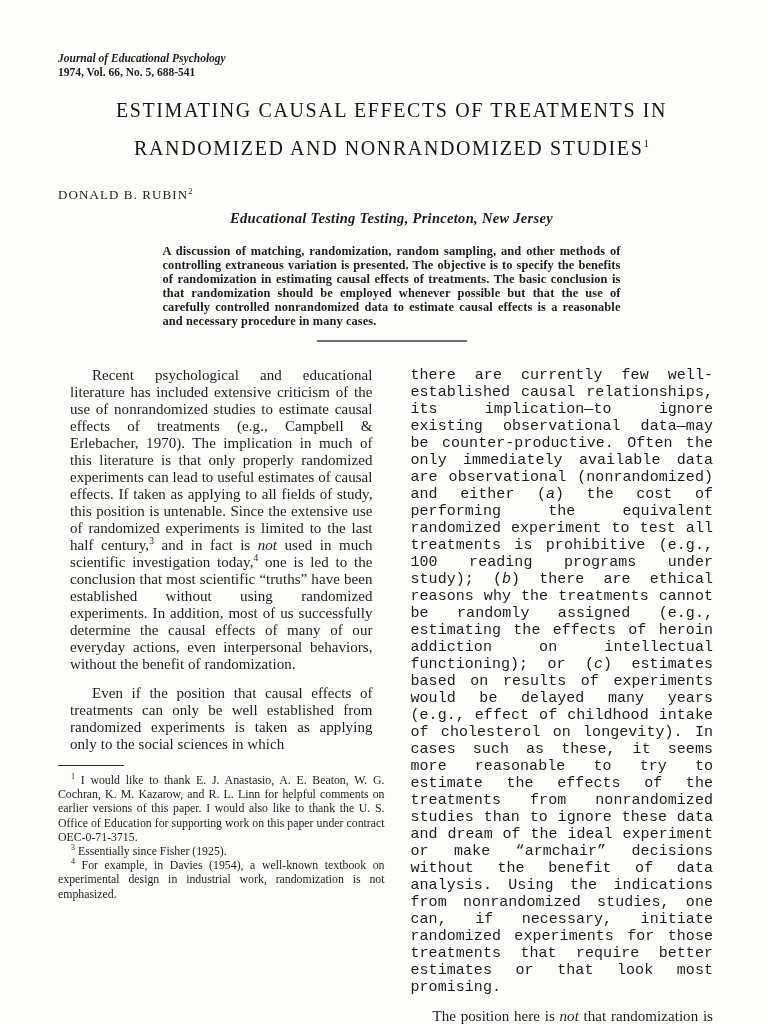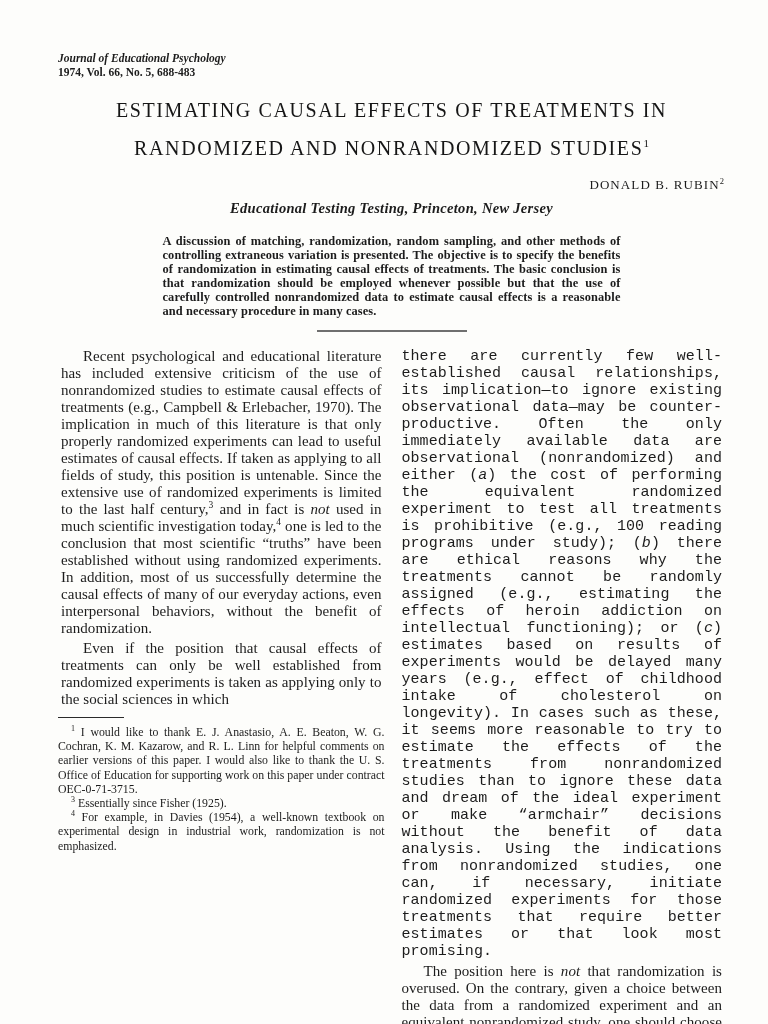--- a/index.html
+++ b/index.html
@@ -26,22 +26,22 @@
     text-align: center;
     font-size: 20px;
     line-height: 33px;
     font-weight: normal;
     letter-spacing: 1.6px;
     color: #161616;
   }
   .paper-title sup { font-size: 11px; letter-spacing: 0; }
 
   .author-name {
-    margin-top: 11px;
-    text-align: right;
+    margin-top: 21px;
+    text-align: left;
     font-size: 13px;
     letter-spacing: 1.1px;
   }
   .author-name sup { font-size: 8.5px; }
   .author-affiliation {
     margin-top: 7px;
     text-align: center;
     font-size: 14.5px;
     font-style: italic;
     font-weight: bold;
@@ -64,21 +64,21 @@
     height: 2px;
     background: #6f6f6f;
     margin: 12px auto 0 auto;
   }
 
   
   .columns { display: flex; gap: 14px; margin-top: 13px; }
   .col { flex: 1 1 0; min-width: 0; }
 
   .para {
-    margin: 3px;
+    margin: 12px;
     font-size: 15px;
     line-height: 17px;
     text-align: justify;
     text-indent: 22px;
     letter-spacing: 0.05px;
   }
   .para.no-indent { text-indent: 0; font-family: Liberation Mono, monospace; }
   .para sup { font-size: 9.5px; line-height: 0; }
 
   
@@ -103,21 +103,21 @@
     letter-spacing: 0.5px;
   }
 </style>
 </head>
 <body>
 
 <div class="page">
 
   <div class="journal-header">
     <div class="journal-name">Journal of Educational Psychology</div>
-    <div class="journal-issue">1974, Vol. 66, No. 5, 688-483</div>
+    <div class="journal-issue">1974, Vol. 66, No. 5, 688-541</div>
   </div>
 
   <h1 class="paper-title">
     <span>ESTIMATING CAUSAL EFFECTS OF TREATMENTS IN</span><br>
     <span>RANDOMIZED AND NONRANDOMIZED STUDIES<sup>1</sup></span>
   </h1>
 
   <div class="author-name">DONALD B. RUBIN<sup>2</sup></div>
   <div class="author-affiliation">Educational Testing Testing, Princeton, New Jersey</div>
 

